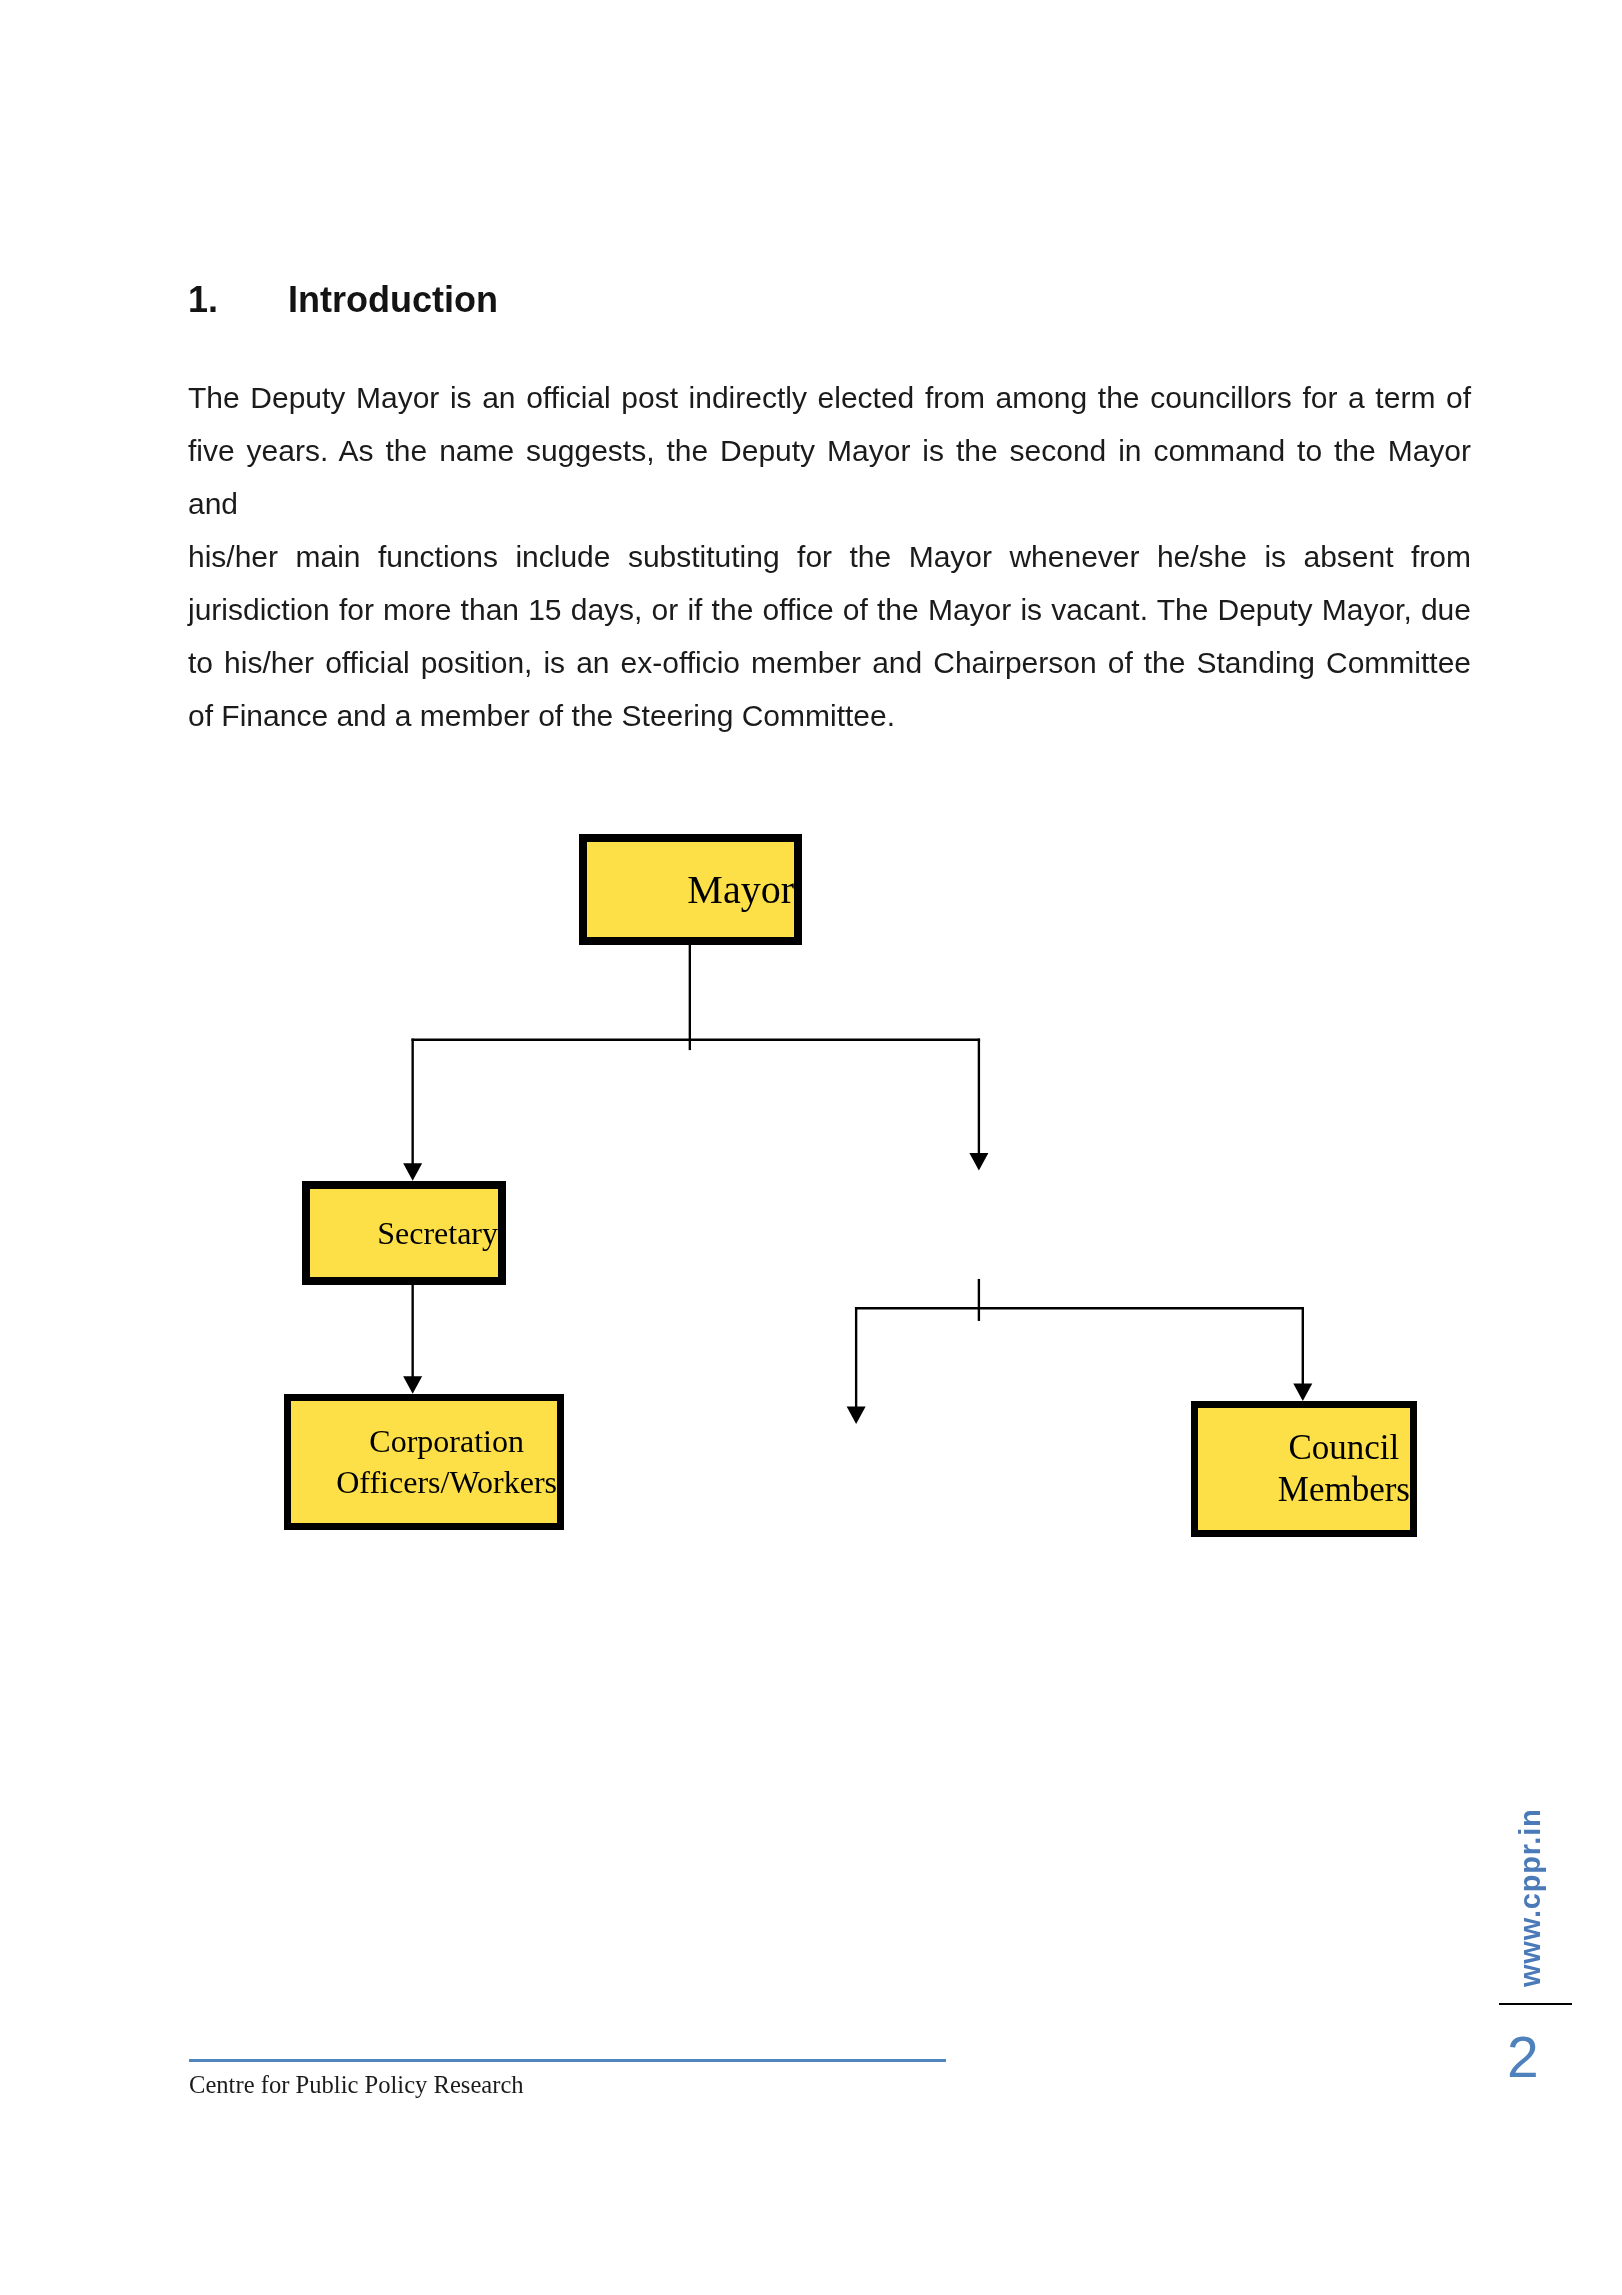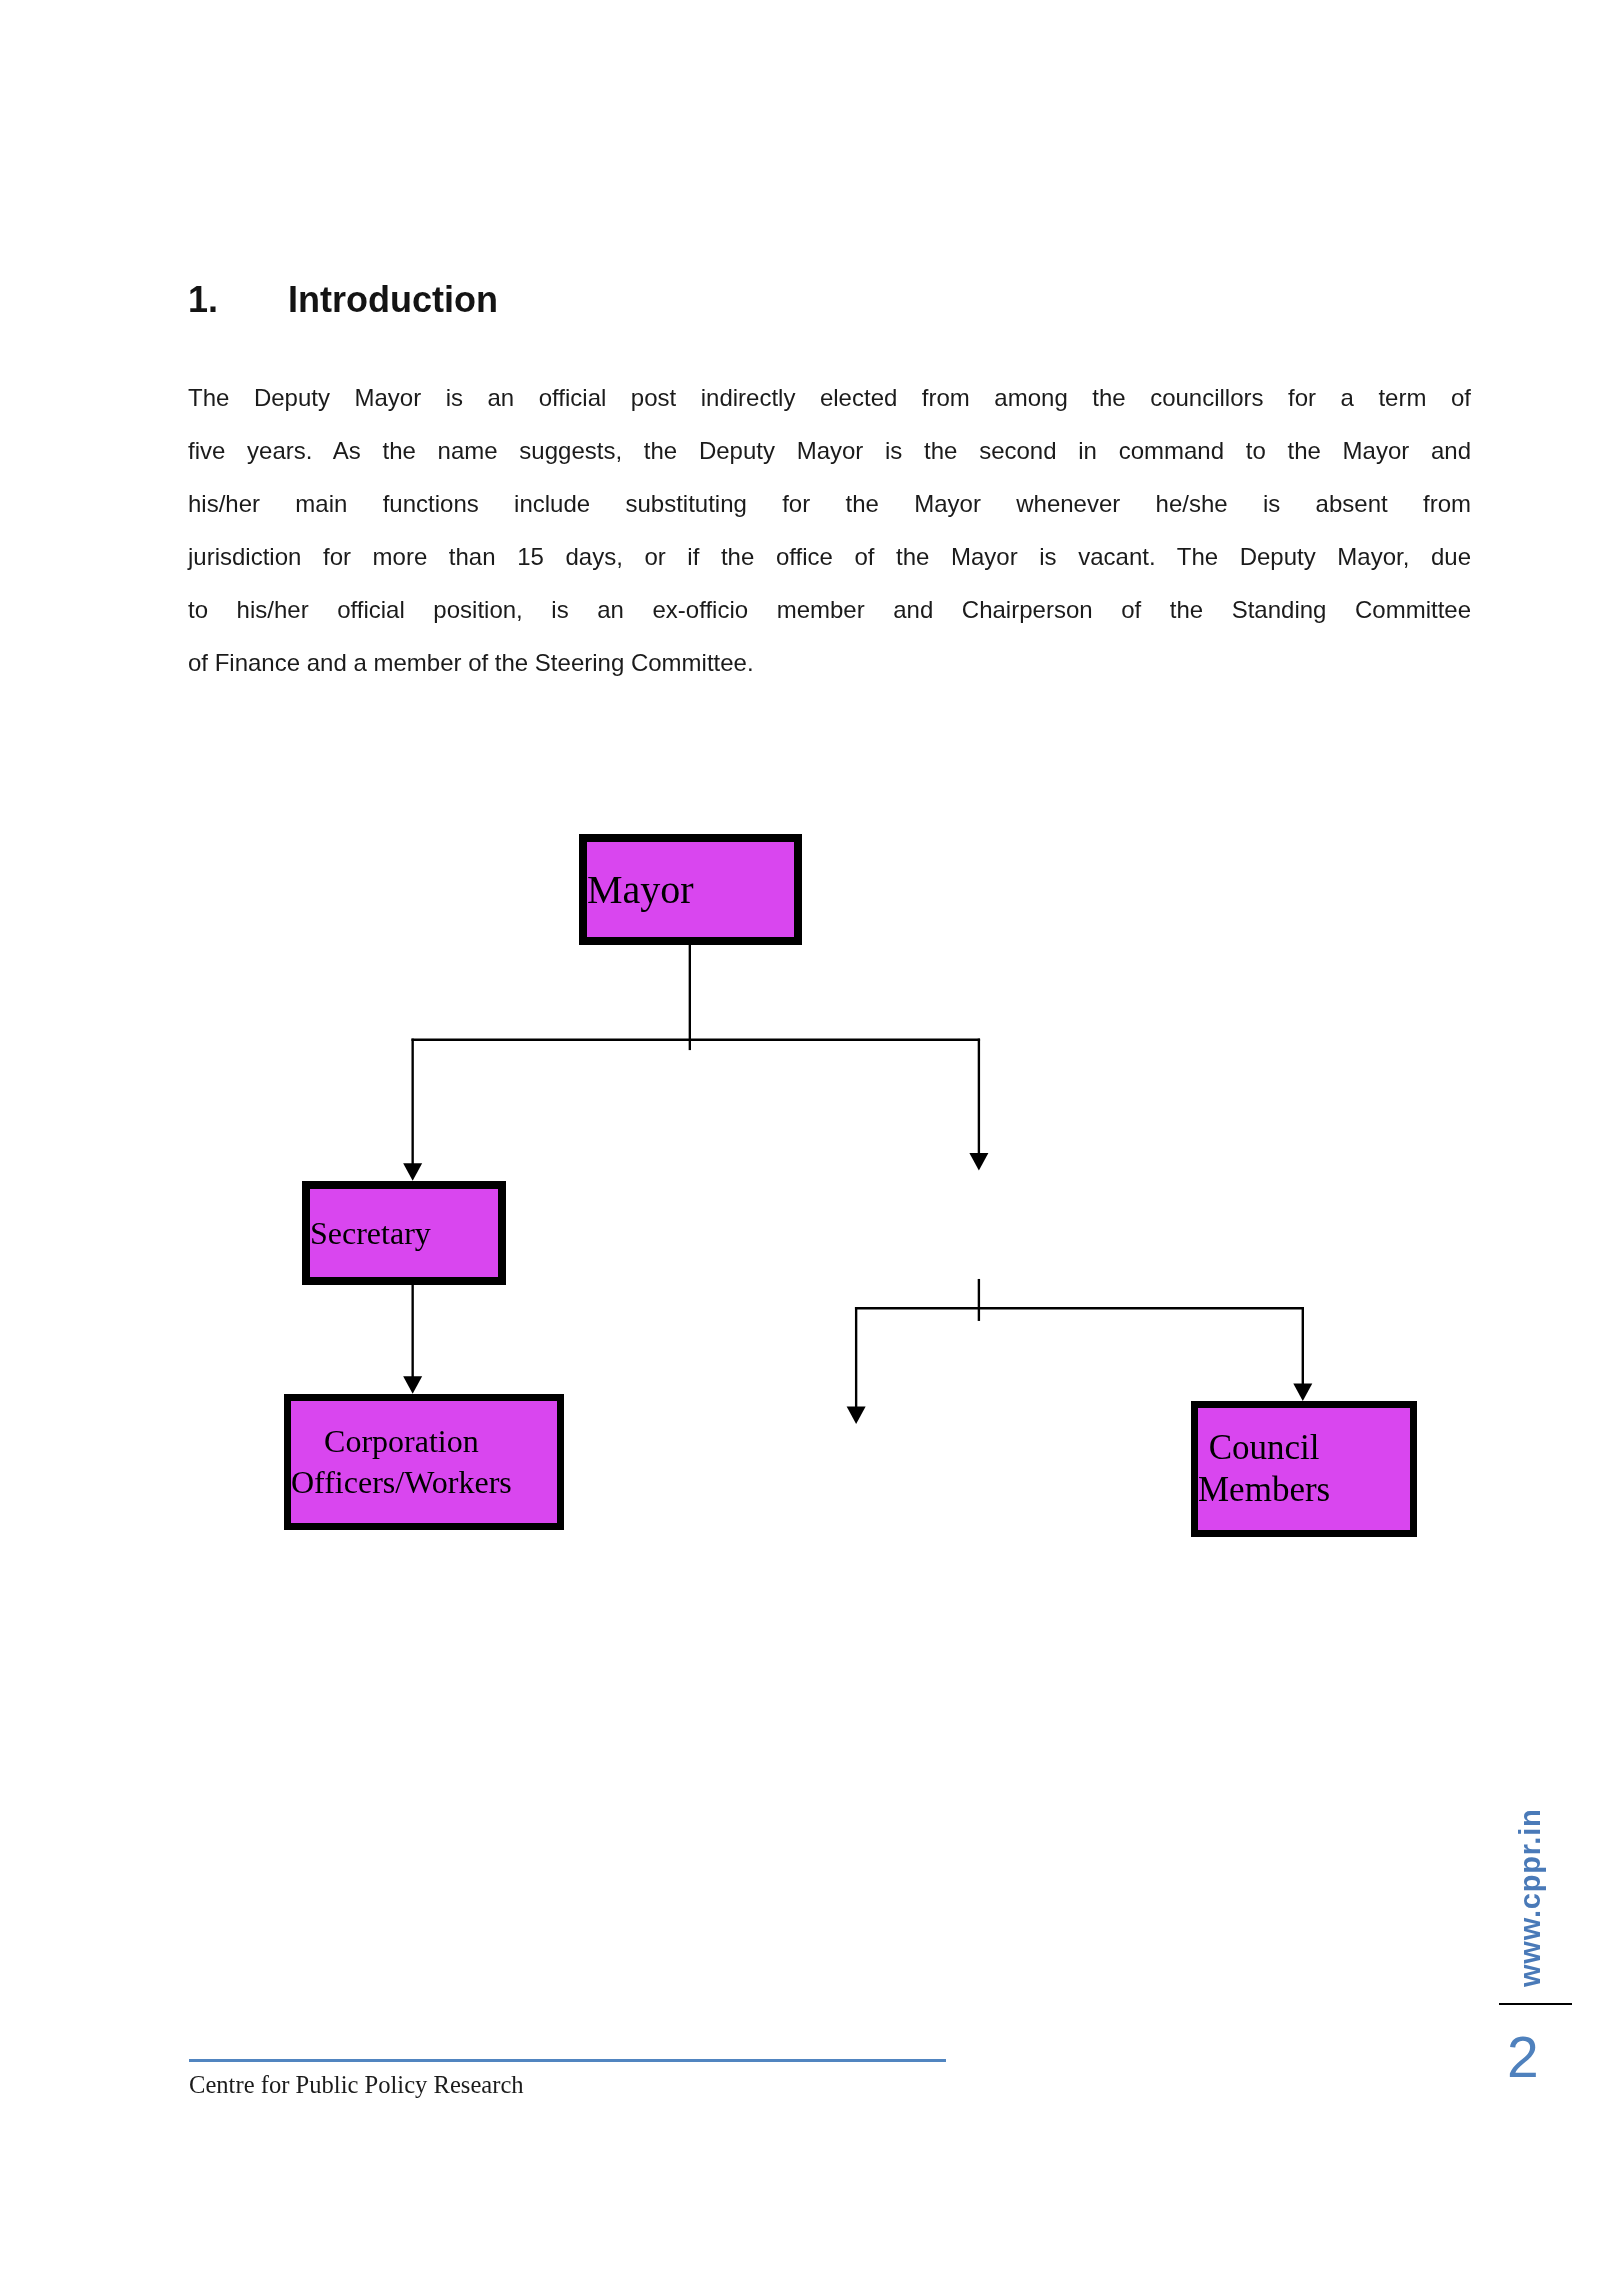--- a/index.html
+++ b/index.html
@@ -25,44 +25,44 @@
     line-height: 48px;
   }
   .heading-number { width: 100px; }
 
   
   .intro {
     position: absolute;
     left: 188px;
     top: 371px;
     width: 1283px;
-    font-size: 24px;
+    font-size: 30px;
     line-height: 53px;
     color: #1b1b1b;
   }
   .intro .pline {
     text-align: justify;
     text-align-last: justify;
     -moz-text-align-last: justify;
   }
   .intro .pline.last {
     text-align: left;
     text-align-last: auto;
     -moz-text-align-last: auto;
   }
 
   
   .org-node {
     position: absolute;
     box-sizing: border-box;
     border: 8px solid #000000;
-    background: #d946ef;
+    background: #fde047;
     display: flex;
     align-items: center;
-    justify-content: flex-start;
+    justify-content: flex-end;
     text-align: center;
     font-family: "Liberation Serif", serif;
     color: #000000;
   }
   .org-node .org-node-label { white-space: pre-line; }
   .node-mayor     { left: 579px;  top: 834px; width: 223px; height: 111px; font-size: 40px; }
   .node-secretary { left: 302px;  top: 1181px; width: 204px; height: 104px; font-size: 32px; }
   .node-deputy    { left: 798px; top: 1171px; width: 361px; height: 109px; font-size: 40px; }
   .node-corp      { left: 284px;  top: 1394px; width: 280px; height: 136px; font-size: 32px; line-height: 41px; border-width: 7.1px; }
   .node-ward      { left: 664px;  top: 1424px; width: 337px; height: 197px; font-size: 32px; line-height: 42px; }

